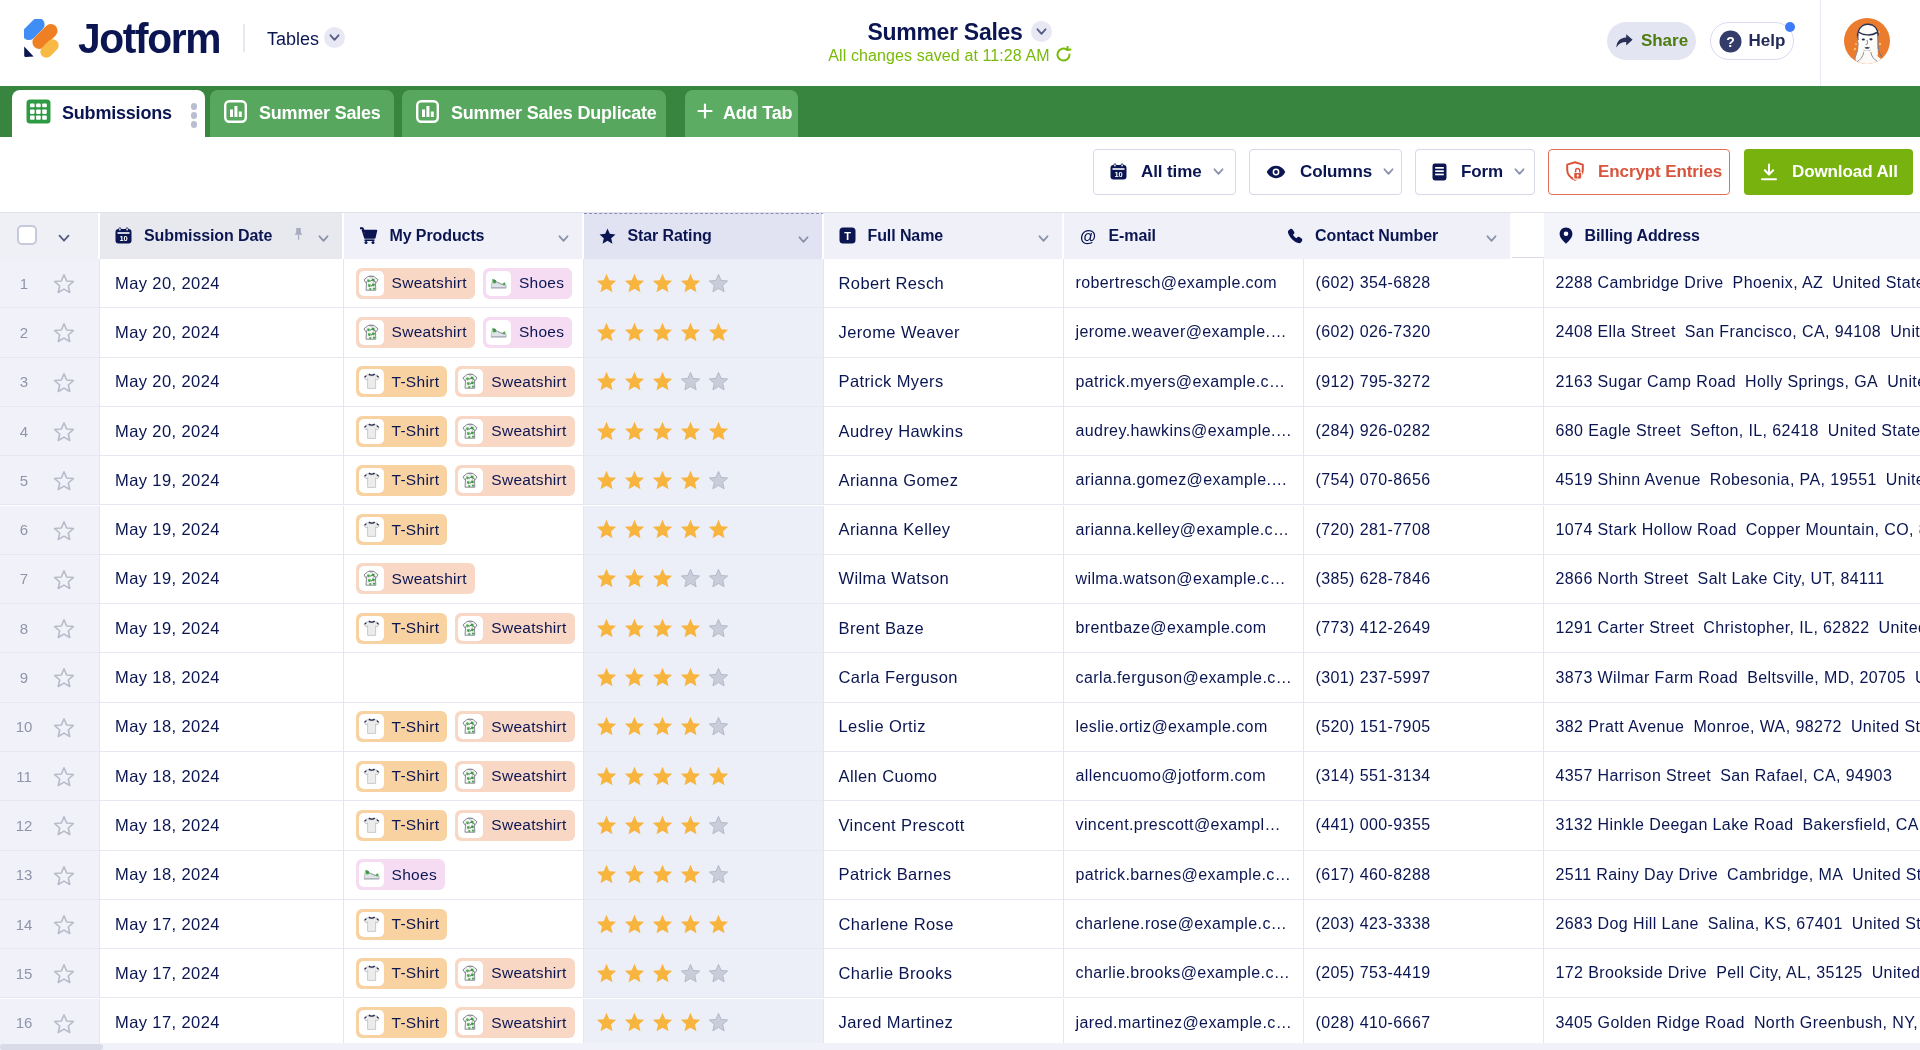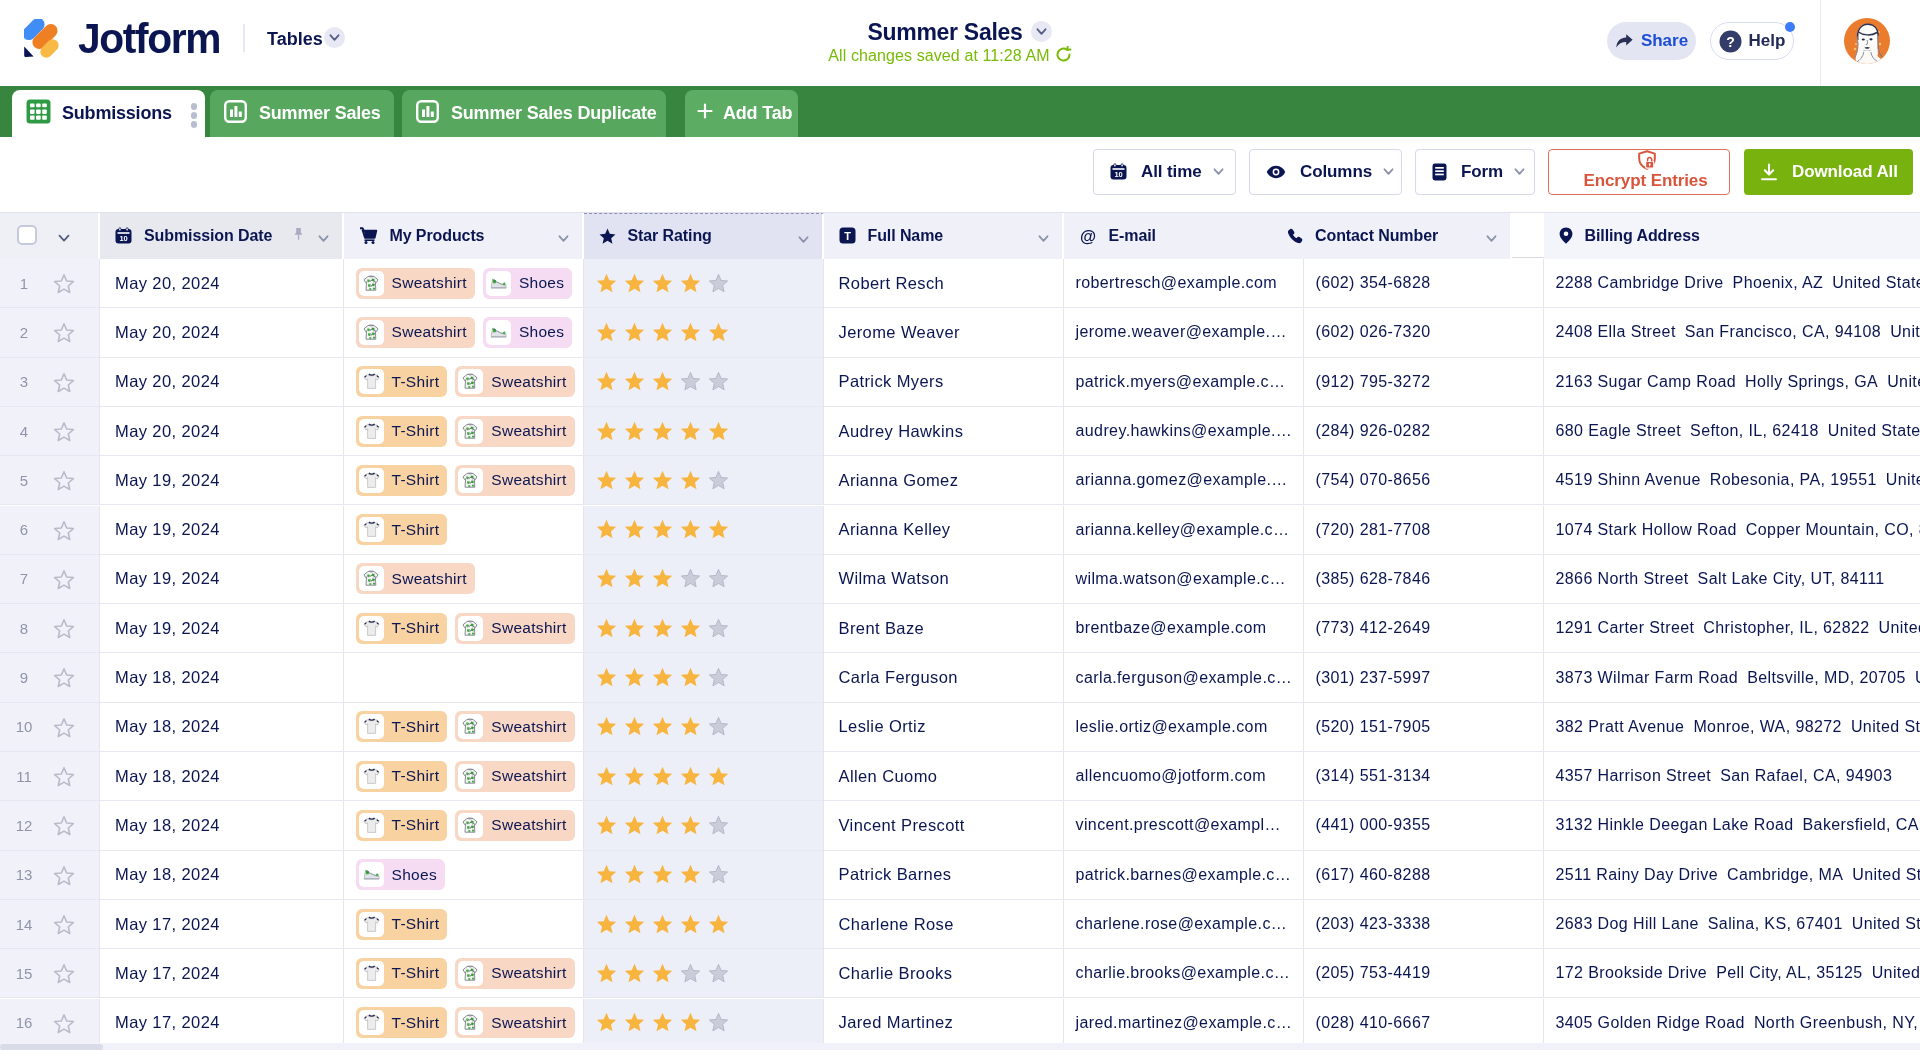--- a/index.html
+++ b/index.html
@@ -5,33 +5,33 @@
 html,body { width:1920px; height:1050px; overflow:hidden; background:#fff;
   font-family:"Liberation Sans",sans-serif; color:#0a1551; }
 #app { position:relative; width:1920px; height:1050px; overflow:hidden; }
 
 
 #tophdr { position:absolute; left:0; top:0; width:1920px; height:86px; background:#fff; }
 #logo { position:absolute; left:24px; top:19px; }
 #logotext { position:absolute; left:78px; top:15px; font-size:42px; font-weight:bold;
   letter-spacing:-1.4px; color:#0a1551; transform:scaleX(0.97); transform-origin:left; }
 #hdr-div1 { position:absolute; left:243px; top:24px; width:2px; height:28px; background:#e6e7ef; }
-#tables-lbl { position:absolute; left:267px; top:29px; font-size:18px; font-weight:700; }
+#tables-lbl { position:absolute; left:267px; top:29px; font-size:18px; font-weight:400; }
 #tables-chev { position:absolute; left:324px; top:27px; width:21px; height:21px; border-radius:50%;
   background:#e7e8f4; display:flex; align-items:center; justify-content:center; }
 #title { position:absolute; left:760px; width:370px; top:19px; text-align:center;
   font-size:23px; font-weight:bold; letter-spacing:-0.3px; }
 #title-chev { position:absolute; left:1031px; top:21px; width:21px; height:21px; border-radius:50%;
   background:#e7e8f4; display:flex; align-items:center; justify-content:center; }
 #saved { position:absolute; left:700px; width:500px; top:46px; text-align:center; font-size:16px;
   color:#78bb07; font-weight:500; letter-spacing:0.1px; }
 #saved svg { vertical-align:-2px; margin-left:5px; }
 #share-btn { position:absolute; left:1607px; top:22px; width:89px; height:38px; border-radius:19px;
   background:#e4e5f3; display:flex; align-items:center; justify-content:center; gap:7px;
-  font-size:17px; font-weight:bold; color:#1d4ed8; }
+  font-size:17px; font-weight:bold; color:#4d7c0f; }
 #help-btn { position:absolute; left:1710px; top:22px; width:84px; height:38px; border-radius:19px;
   background:#fff; border:1px solid #d9dcf0; display:flex; align-items:center; justify-content:center;
   gap:7px; font-size:17px; font-weight:bold; color:#222a57; }
 #help-dot { position:absolute; left:1785px; top:22px; width:10px; height:10px; border-radius:50%;
   background:#3e7bfa; }
 #hdr-div2 { position:absolute; left:1820px; top:0; width:1px; height:86px; background:#e8e9f2; }
 #avatar { position:absolute; left:1844px; top:18px; width:46px; height:46px; }
 
 
 #tabbar { position:absolute; left:0; top:86px; width:1920px; height:51px; background:#37853f; }
@@ -52,21 +52,21 @@
 #toolbar { position:absolute; left:0; top:137px; width:1920px; height:74.5px; background:#fff; }
 .tbtn { position:absolute; top:11.5px; height:46px; background:#fff; border:1px solid #d5d8e6;
   border-radius:4px; display:flex; align-items:center; font-size:17px; font-weight:bold;
   color:#0a1551; letter-spacing:-0.1px; }
 .tbtn .bic { display:flex; margin-left:16px; }
 .tbtn .blbl { margin-left:14px; }
 .tbtn .bchev { margin-left:11px; display:flex; }
 #btn-alltime { left:1093px; width:143px; }
 #btn-columns { left:1249px; width:153px; }
 #btn-form { left:1415px; width:120px; }
-#btn-encrypt { left:1548px; width:182px; border:1px solid #e1705a; color:#d9543c;flex-direction:column; }
+#btn-encrypt { left:1548px; width:182px; border:1px solid #e1705a; color:#d9543c; }
 #btn-encrypt .blbl { margin-left:13px; }
 #btn-download { left:1744px; width:169px; background:#77b20f; border:none; color:#fff; }
 
 
 #grid { position:absolute; left:0; top:211.5px; width:1920px; height:838.5px; background:#fff; }
 #ghead { position:absolute; left:0; top:0; width:1920px; height:46.5px; border-top:1px solid #e0e1ea;
   border-bottom:1px solid #d9dae4; }
 .th { position:absolute; top:0; height:46px; display:flex; align-items:center;
   font-size:16px; font-weight:bold; letter-spacing:-0.1px; color:#0a1551; }
 .th .hic { display:flex; margin-left:15px; }

